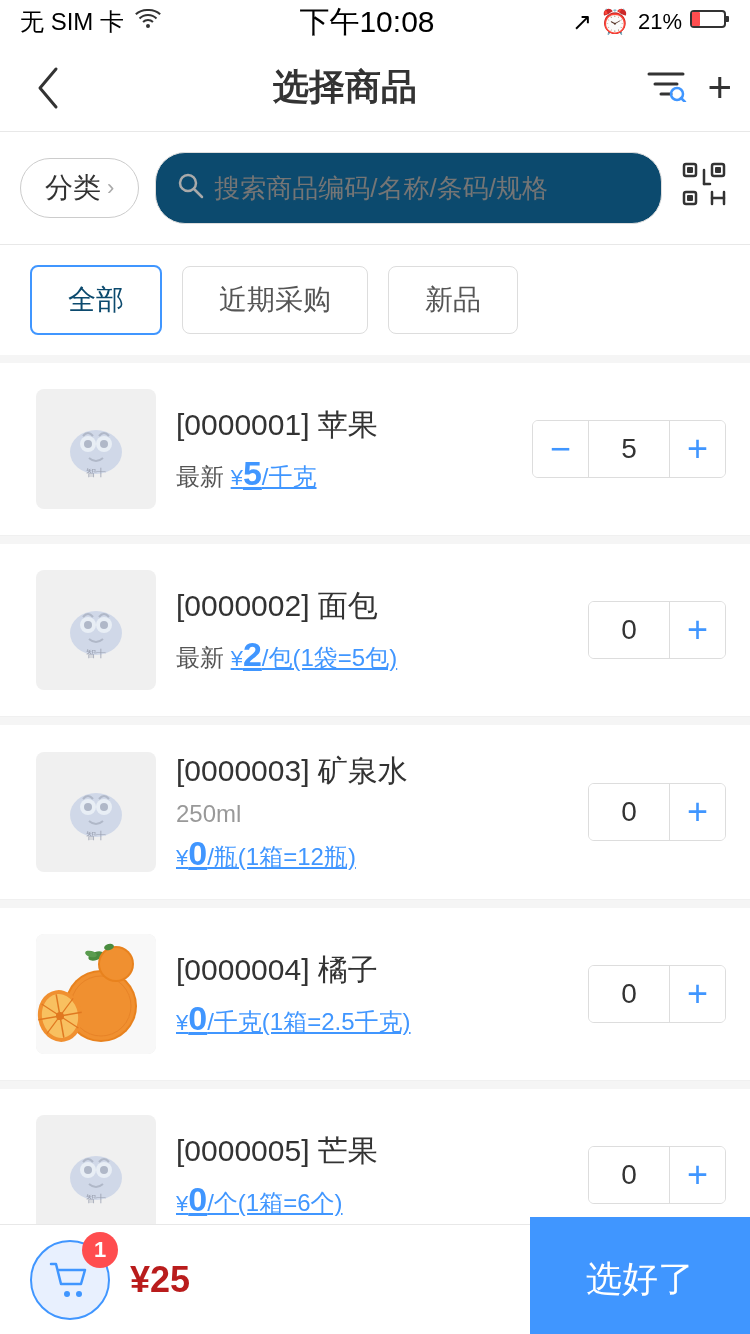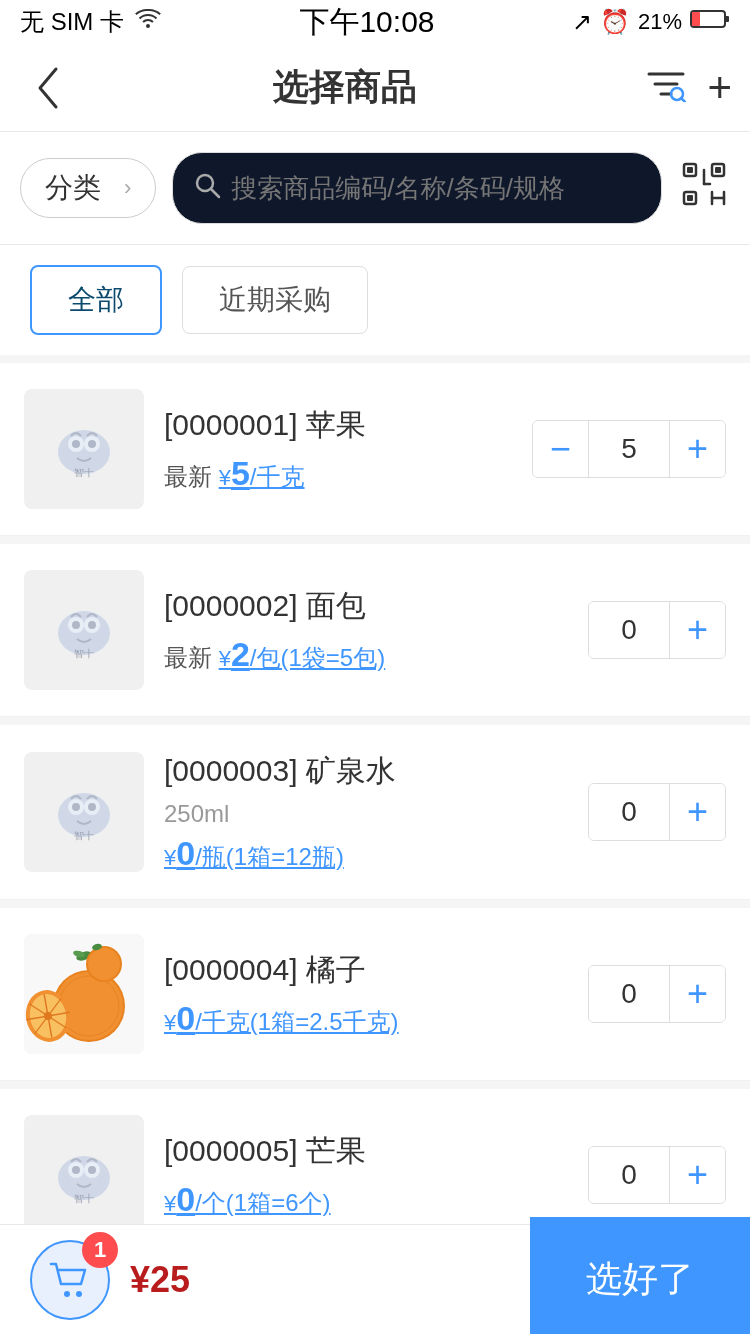--- a/index.html
+++ b/index.html
@@ -83,33 +83,33 @@
     }
     .category-btn {
       border: 1px solid #ccc;
       border-radius: 30px;
       padding: 10px 24px;
       font-size: 28px;
       color: #333;
       background: #fff;
       display: flex;
       align-items: center;
-      gap: 23px;
+      gap: 6px;
       white-space: nowrap;
       cursor: pointer;
     }
     .search-input-wrap {
       flex: 1;
       border: 1px solid #ddd;
       border-radius: 30px;
       height: 72px;
       display: flex;
       align-items: center;
       padding: 0 20px;
-      background: #0f172a;
+      background: #0c4a6e;
     }
     .search-input-wrap .search-icon { color: #aaa; font-size: 26px; margin-right: 10px; }
     .search-input-wrap input {
       border: none;
       background: transparent;
       font-size: 26px;
       color: #999;
       flex: 1;
       outline: none;
       width: 100%;
@@ -166,20 +166,21 @@
     .product-img {
       width: 120px;
       height: 120px;
       border-radius: 8px;
       background: #f0f0f0;
       display: flex;
       align-items: center;
       justify-content: center;
       flex-shrink: 0;
       overflow: hidden;
+      margin-left: 12px;
     }
 
     .owl-logo {
       display: flex;
       flex-direction: column;
       align-items: center;
       justify-content: center;
       width: 100%;
       height: 100%;
     }
@@ -439,20 +440,23 @@
   </span>
 </div>
 
 <div class="tab-row">
   <button class="tab-btn active">
     <span>全部</span>
   </button>
   <button class="tab-btn">
     <span>近期采购</span>
   </button>
+  <button class="tab-btn">
+    <span>新品</span>
+  </button>
 </div>
 
 <div class="product-list">
 
   <div class="product-item">
     <div class="product-img">
       <div class="owl-logo">
         <svg viewBox="0 0 70 70" width="70" height="70">
           <ellipse cx="35" cy="38" rx="26" ry="22" fill="#d0d8e8"></ellipse>
           <circle cx="27" cy="30" r="8" fill="#e8eef5"></circle>

